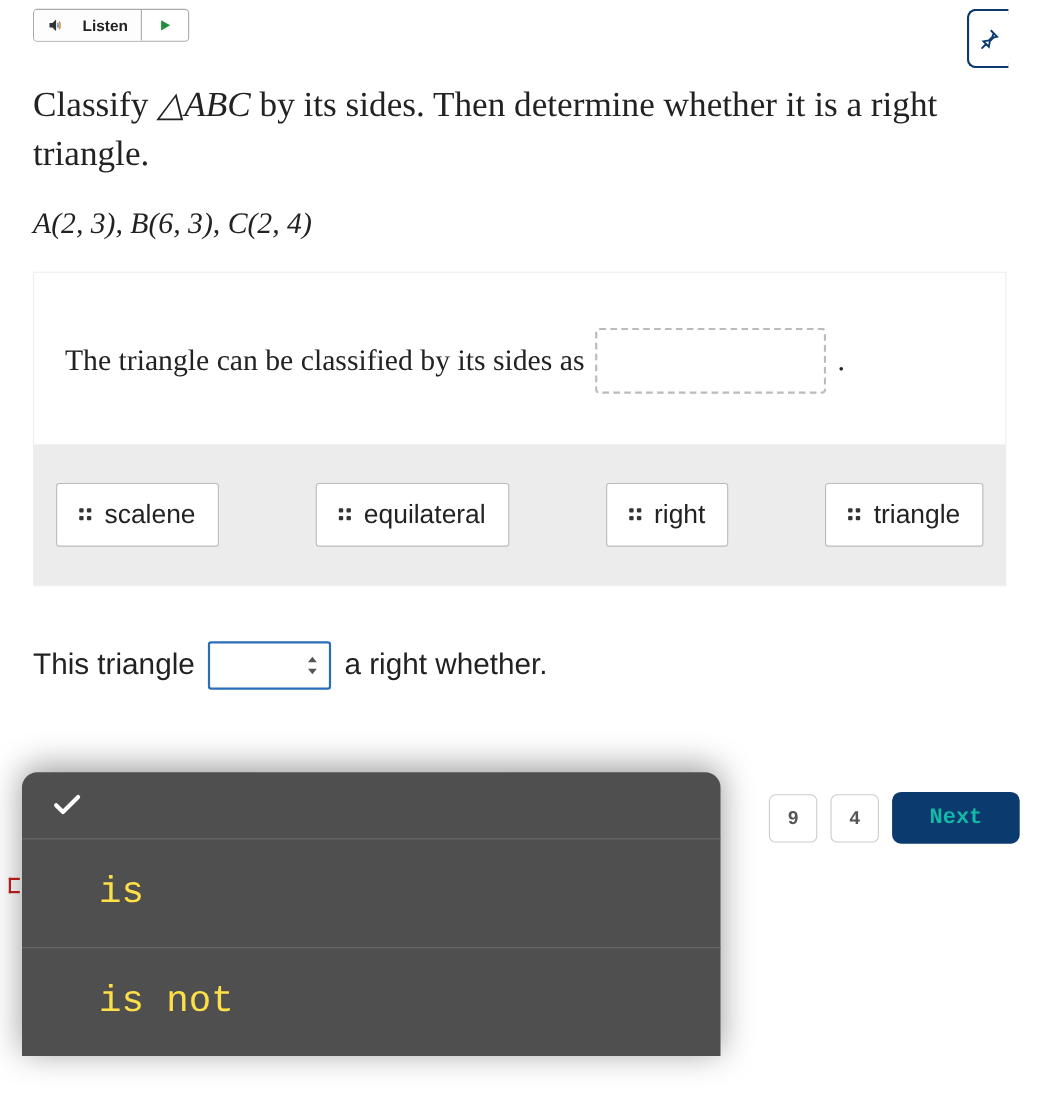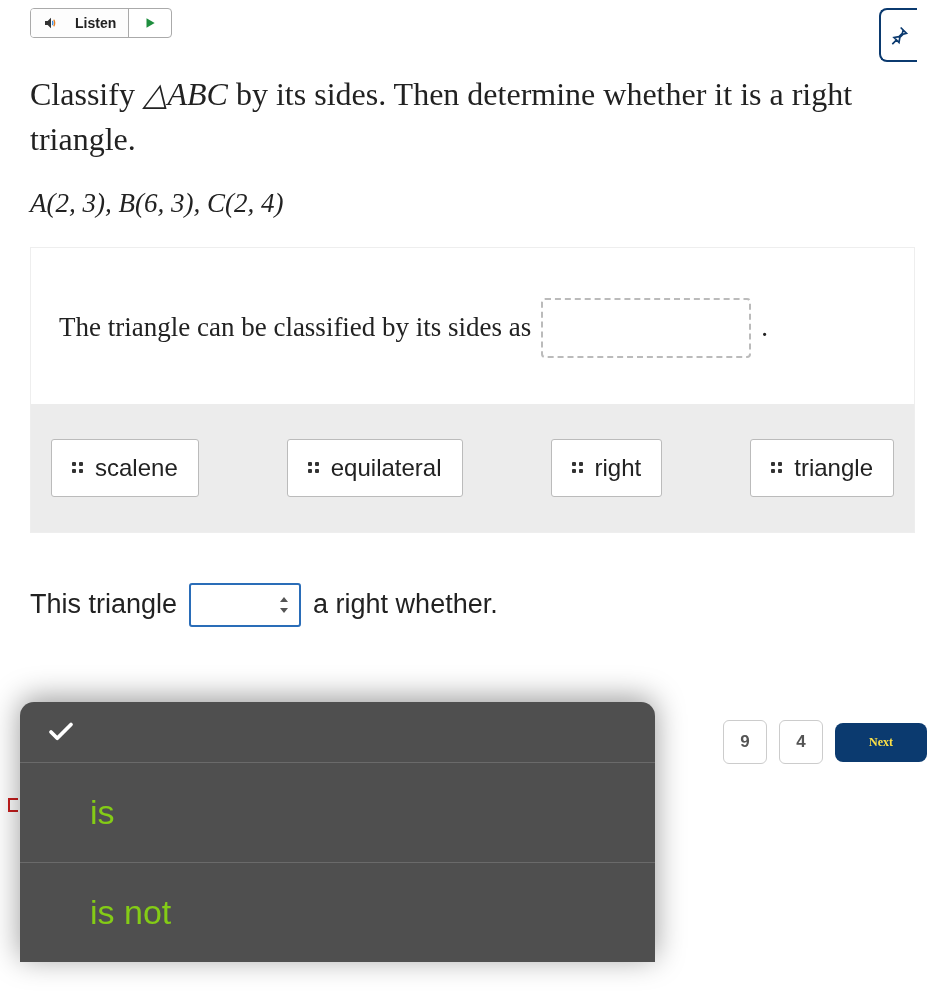--- a/index.html
+++ b/index.html
@@ -153,48 +153,48 @@
     font-size: 17px;
     font-weight: bold;
     color: #555;
     display: flex;
     align-items: center;
     justify-content: center;
     cursor: pointer;
   }
   .next-btn {
     background: #0b3a6f;
-    color: #fde047;
+    color: #14b8a6;
     border: none;
     border-radius: 8px;
     padding: 12px 34px;
-    font-family: Liberation Serif, serif;
-    font-size: 12px;
+    font-family: Liberation Mono, monospace;
+    font-size: 20px;
     font-weight: bold;
     cursor: pointer;
   }
   .red-bracket {
     position: absolute;
     left: 8px;
     top: 798px;
     width: 10px;
     height: 14px;
     border: 2px solid #c81e1e;
     border-right: none;
   }
   .dropdown-panel {
     position: absolute;
     left: 20px;
     top: 702px;
     width: 635px;
     background: #4f4f4f;
     border-radius: 14px 14px 0 0;
     box-shadow: 0 -4px 30px rgba(0,0,0,0.4);
-    color: #84cc16;
-    font-family: Liberation Sans, sans-serif;
+    color: #fde047;
+    font-family: Liberation Mono, monospace;
   }
   .dd-row {
     border-bottom: 1px solid #6a6a6a;
     padding: 30px 40px 30px 70px;
     font-size: 34px;
     cursor: pointer;
     position: relative;
   }
   .dd-row:last-child { border-bottom: none; }
   .dd-check {

